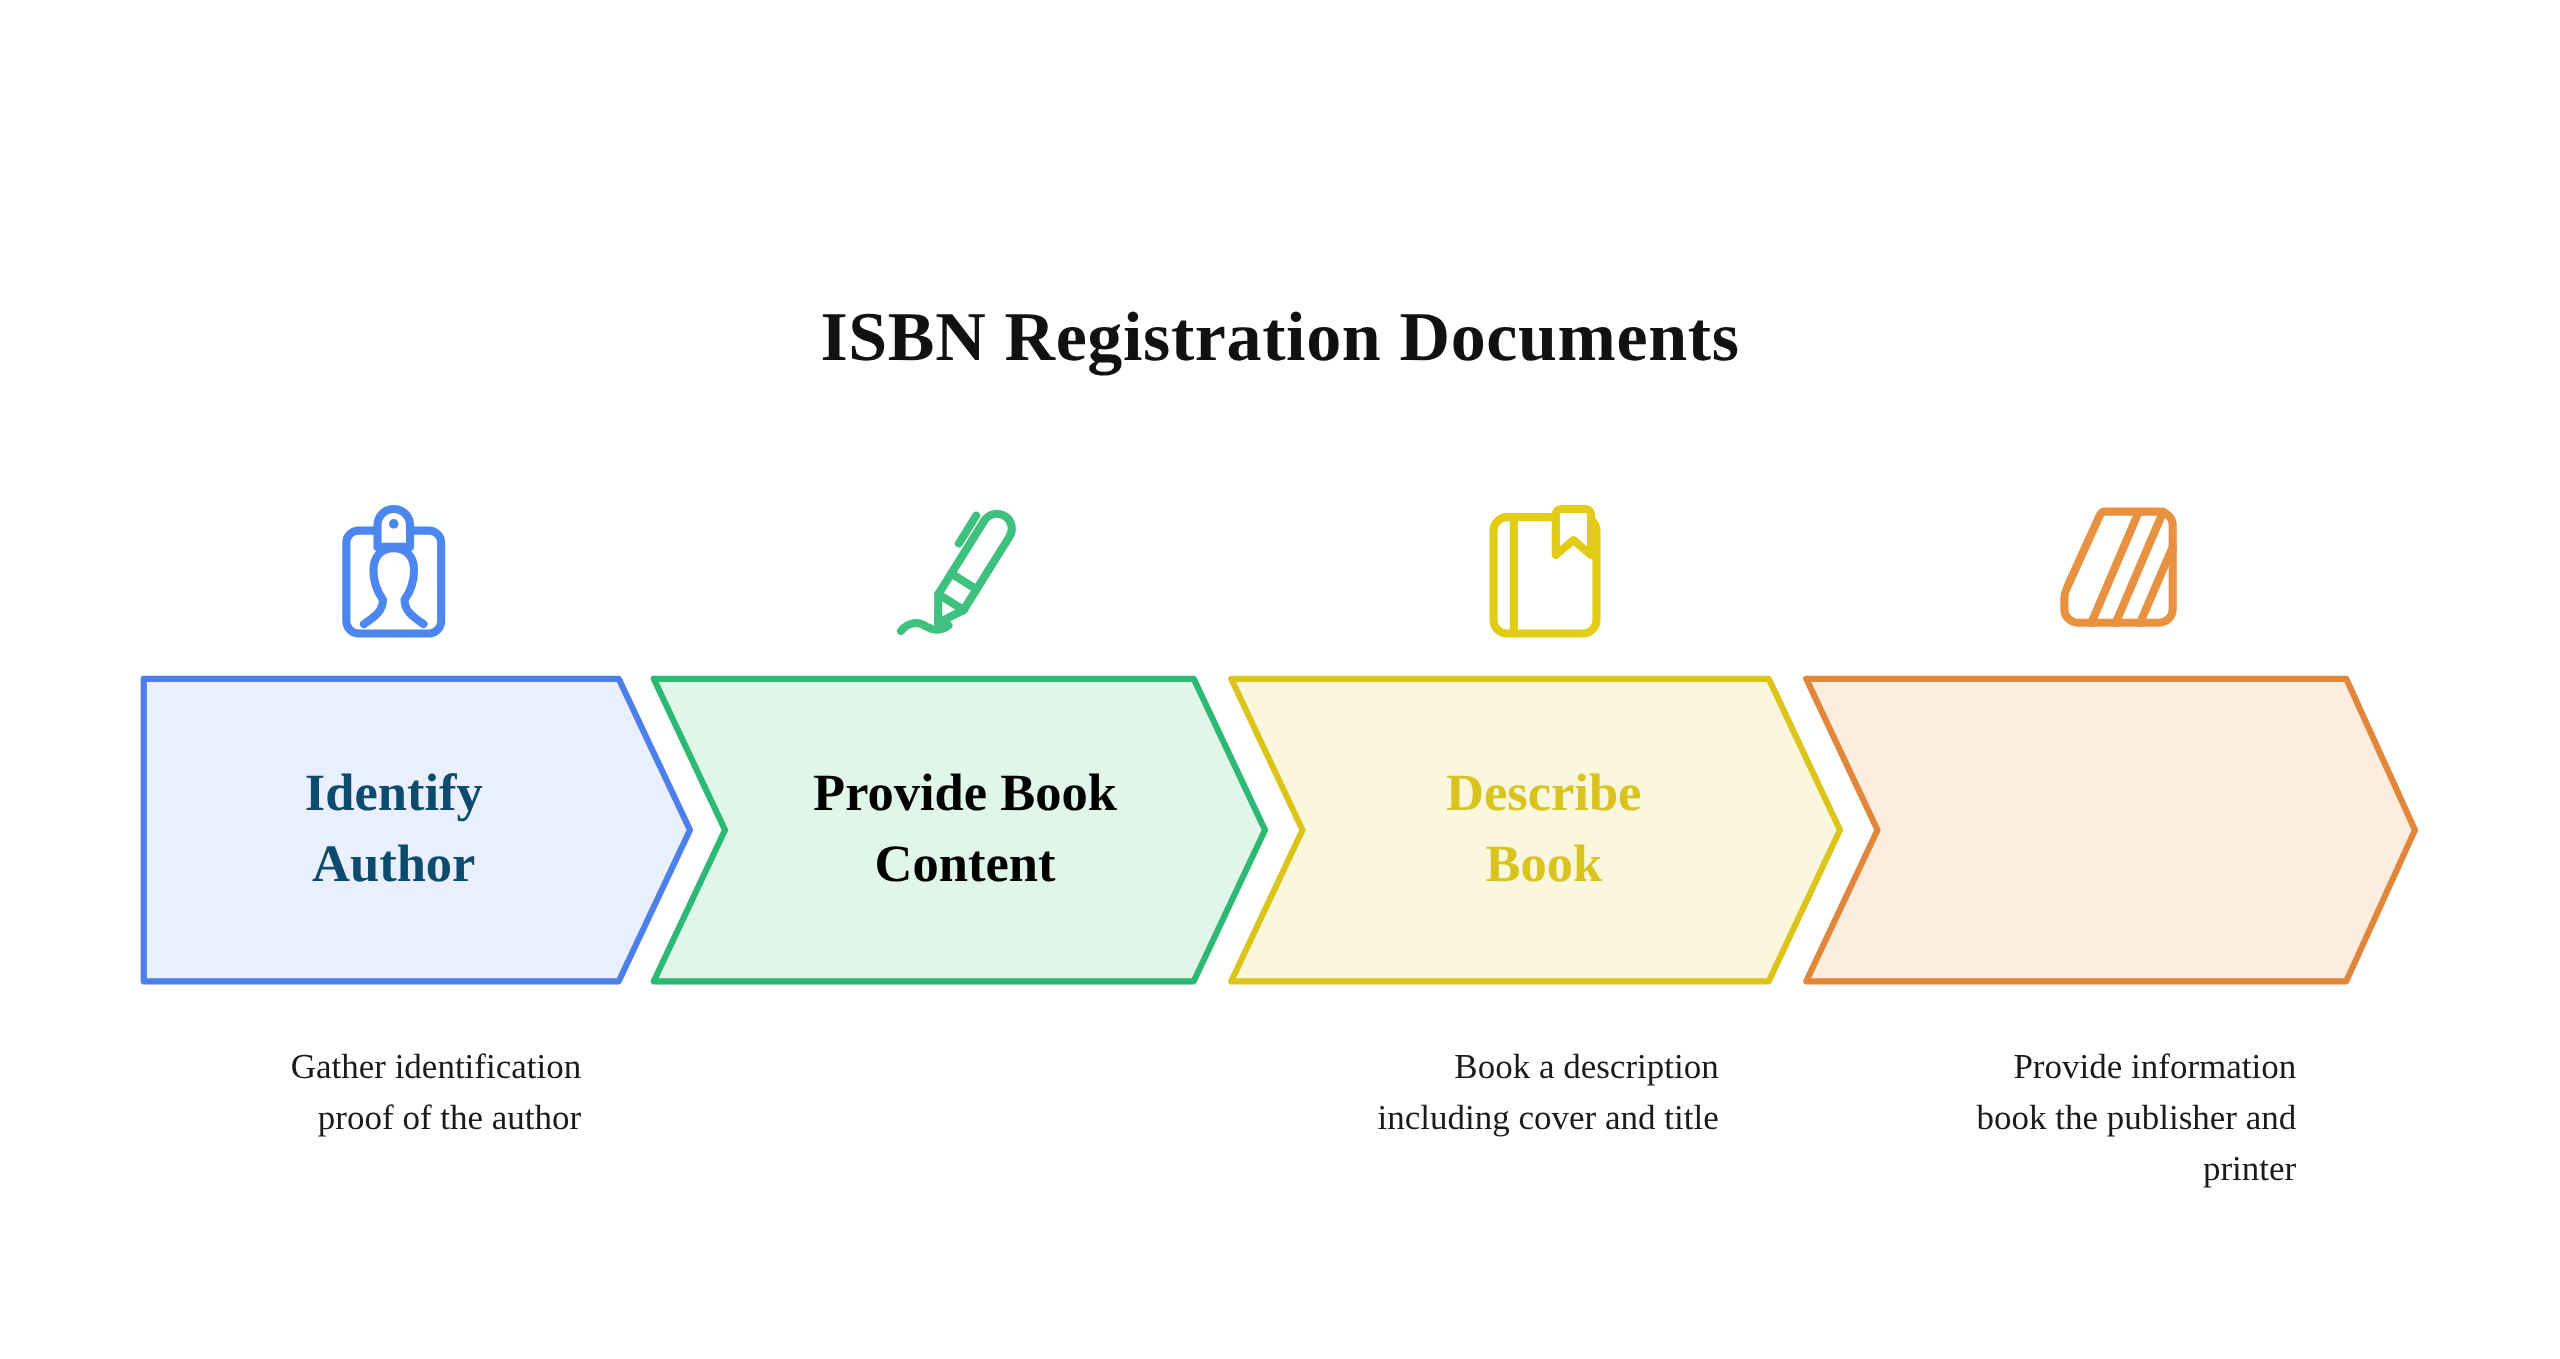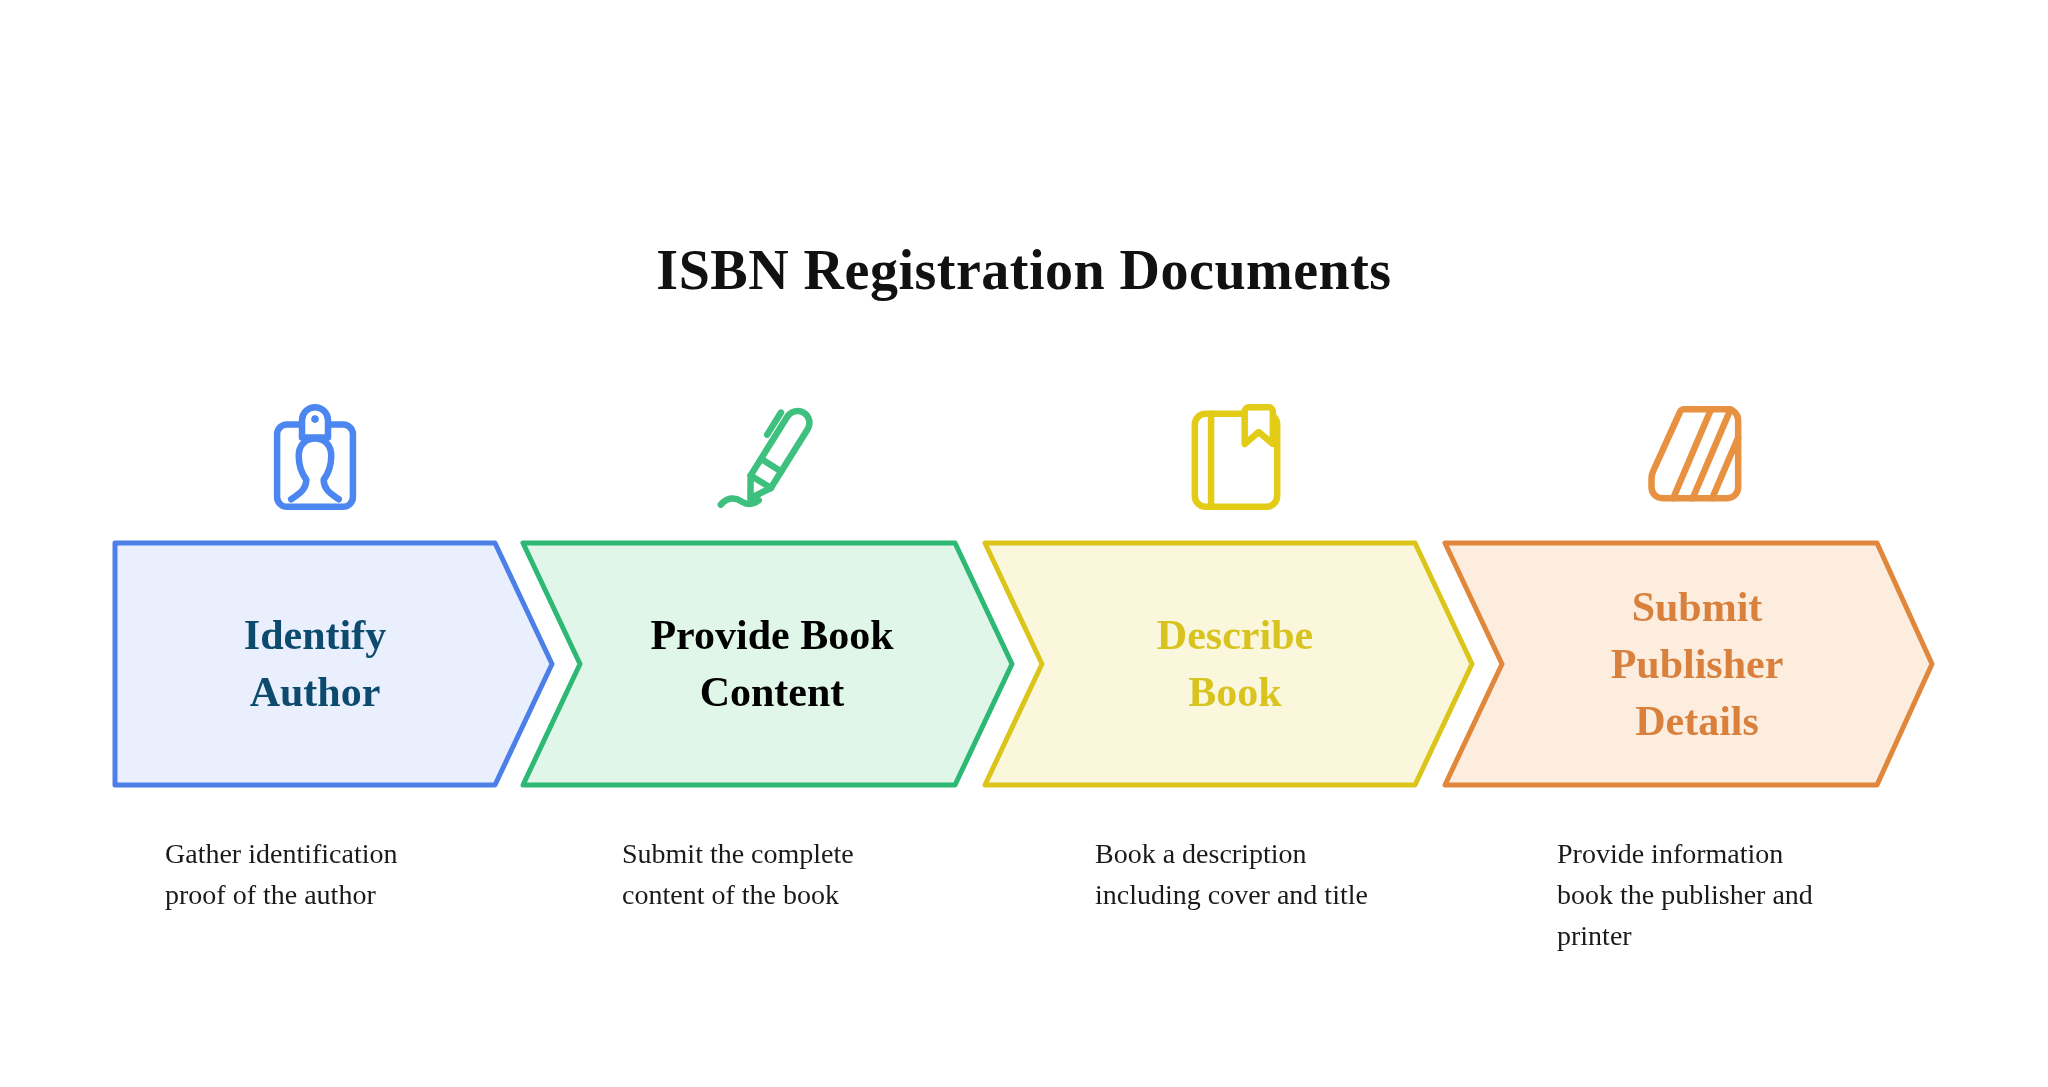--- a/index.html
+++ b/index.html
@@ -47,21 +47,21 @@
     align-items: center;
     justify-content: center;
     text-align: center;
     font-size: 42px;
     line-height: 57px;
     font-weight: 700;
   }
   .step-desc {
     position: absolute;
     top: 833px;
-    text-align: left;
+    text-align: right;
     font-size: 28px;
     line-height: 41px;
     color: #1a1a1a;
   }
   
   .icon-1  { left: 250px; }
   .icon-2  { left: 710px; }
   .icon-3  { left: 1171px; }
   .icon-4  { left: 1632px; }
   .label-1 { left: 195px;  width: 240px; }
@@ -103,36 +103,34 @@
       <g transform="rotate(32 60 58)">
         <path d="M51,86 V22 a11,11 0 0 1 22,0 V86 Z"></path>
         <line x1="51" y1="68" x2="73" y2="68"></line>
         <path d="M51,86 L62,104 L73,86"></path>
         <line x1="44" y1="22" x2="44" y2="46"></line>
       </g>
       <path d="M10,104 C16,97 23,97 29,101 C34,104 40,104 45,100"></path>
     </svg>
   </div>
   <div class="step-label label-2" style="color: #000000;">Provide Book Content</div>
-  <div class="step-desc desc-2">Submit the complete content of the book</div>
 
   <div class="step-icon icon-3" style="color: rgb(226, 204, 21);">
     <svg viewBox="0 0 120 120" fill="none" stroke="currentColor" stroke-width="6" stroke-linecap="round" stroke-linejoin="round">
       <rect x="22" y="20" width="76" height="86" rx="10"></rect>
       <line x1="37" y1="20" x2="37" y2="106"></line>
       <path d="M68,48 V18 a4,4 0 0 1 4,-4 h18 a4,4 0 0 1 4,4 V48 L81,37 Z" fill="#ffffff"></path>
     </svg>
   </div>
   <div class="step-label label-3" style="color: rgb(217, 195, 31); text-align: center;">Describe Book</div>
   <div class="step-desc desc-3">Book a description including cover and title</div>
 
   <div class="step-icon icon-4" style="color: rgb(232, 145, 64);">
     <svg viewBox="0 0 120 120" fill="none" stroke="currentColor" stroke-width="6" stroke-linecap="round" stroke-linejoin="round">
       <path d="M48,16 H88 a10,10 0 0 1 10,10 V88 a10,10 0 0 1 -10,10 H28 a10,10 0 0 1 -10,-10 V80 Q18,76 20,72 L44,19 Q45.5,16 48,16 Z"></path>
       <line x1="38" y1="98" x2="73" y2="16"></line>
       <line x1="56" y1="98" x2="91" y2="16"></line>
       <line x1="74" y1="98" x2="98" y2="42"></line>
     </svg>
   </div>
-  <div class="step-label label-4" style="color: rgb(216, 128, 60);">Submit Publisher Details</div>
   <div class="step-desc desc-4">Provide information book the publisher and printer</div>
 
 </div>
 
 </body></html>

